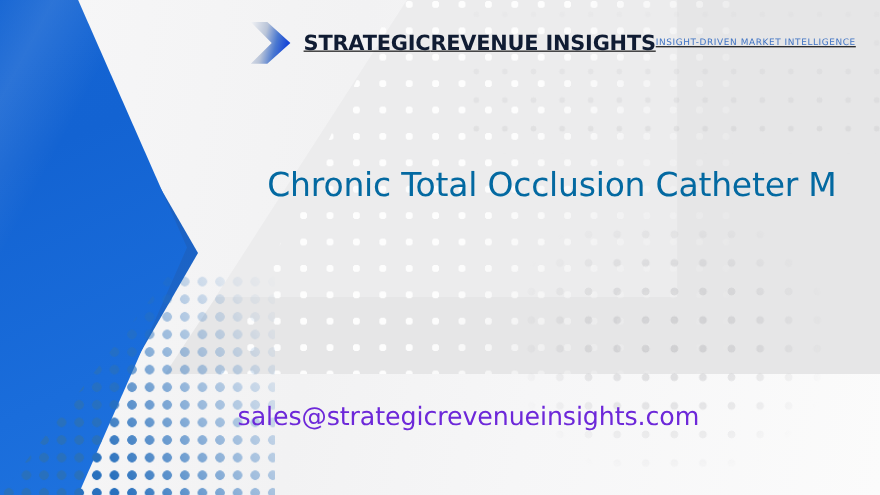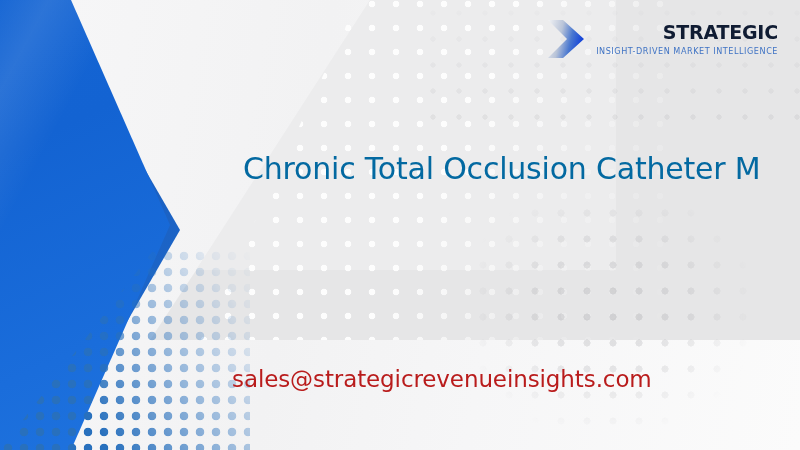--- a/index.html
+++ b/index.html
@@ -130,21 +130,21 @@
   
   .logo {
     position: absolute;
     right: 22px;
     top: 16px;
     display: flex;
     align-items: center;
     gap: 10px;
   }
   .logo-mark { width: 40px; height: 46px; flex: 0 0 auto; }
-  .logo-text { display: flex; flex-direction: column; align-items: flex-end; }
+  .logo-text { display: flex; flex-direction: row; align-items: flex-start; text-decoration: underline; }
   .logo-line1, .logo-line2 {
     font-family: "DejaVu Sans", sans-serif;
     font-weight: bold;
     color: #101c33;
     font-size: 19px;
     line-height: 20px;
     letter-spacing: -0.2px;
   }
   .logo-tagline {
     font-family: "DejaVu Sans", sans-serif;
@@ -161,26 +161,26 @@
     left: 243px;
     top: 151px;
     white-space: nowrap;
     font-family: "DejaVu Sans", sans-serif;
     font-size: 30px;
     color: #0369a1;
     letter-spacing: -0.2px;
   }
   .email {
     position: absolute;
-    left: 232px;
+    left: 216px;
     top: 366px;
     white-space: nowrap;
     font-family: "DejaVu Sans", sans-serif;
     font-size: 23px;
-    color: #b91c1c;
+    color: #6d28d9;
     letter-spacing: -0.1px;
   }
 </style>
 </head>
 <body>
 
 <div id="slide">
 
   <div class="bg-base"></div>
   <div class="grey-wedge"></div>
@@ -203,20 +203,21 @@
             <stop offset="42%" stop-color="#b9c4d8"></stop>
             <stop offset="72%" stop-color="#4a78d0"></stop>
             <stop offset="100%" stop-color="#1746d8"></stop>
           </linearGradient>
         </defs>
         <path d="M2,4 L17,4 L38,23 L17,42 L2,42 L21,23 Z" fill="url(#markGrad)"></path>
       </svg>
     </span>
     <span class="logo-text">
       <span class="logo-line1">STRATEGIC</span>
+      <span class="logo-line2">REVENUE INSIGHTS</span>
       <span class="logo-tagline">INSIGHT-DRIVEN MARKET INTELLIGENCE</span>
     </span>
   </div>
 
   <div class="headline">Chronic Total Occlusion Catheter M</div>
   <div class="email">sales@strategicrevenueinsights.com</div>
 
 </div>
 
 </body></html>

